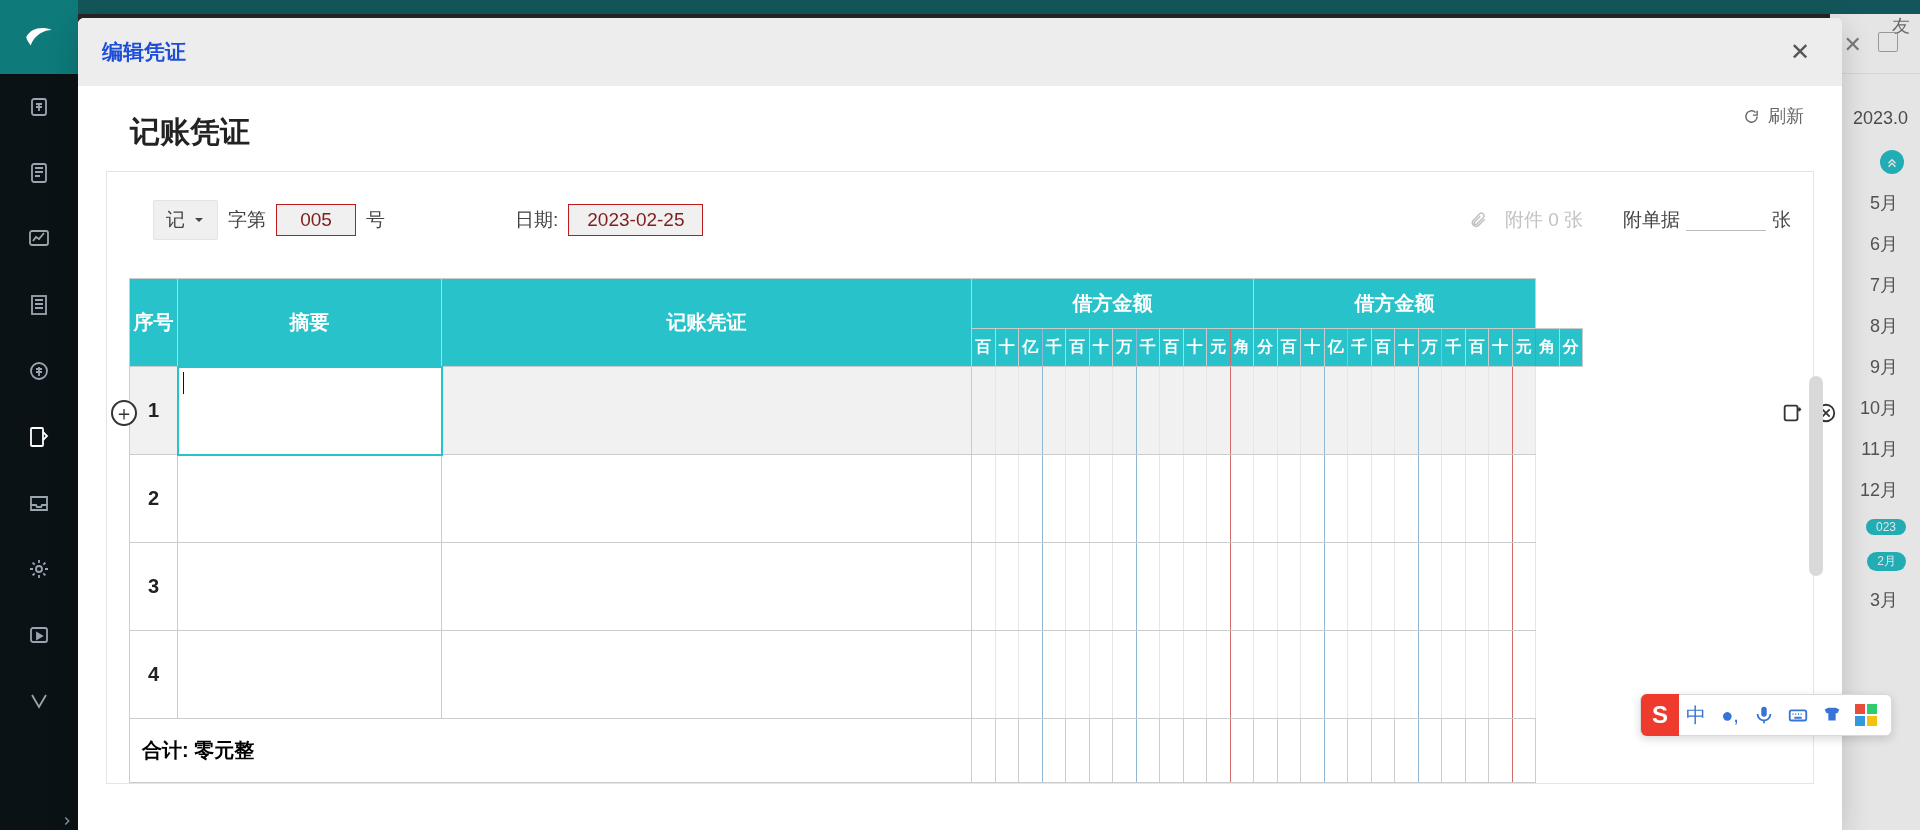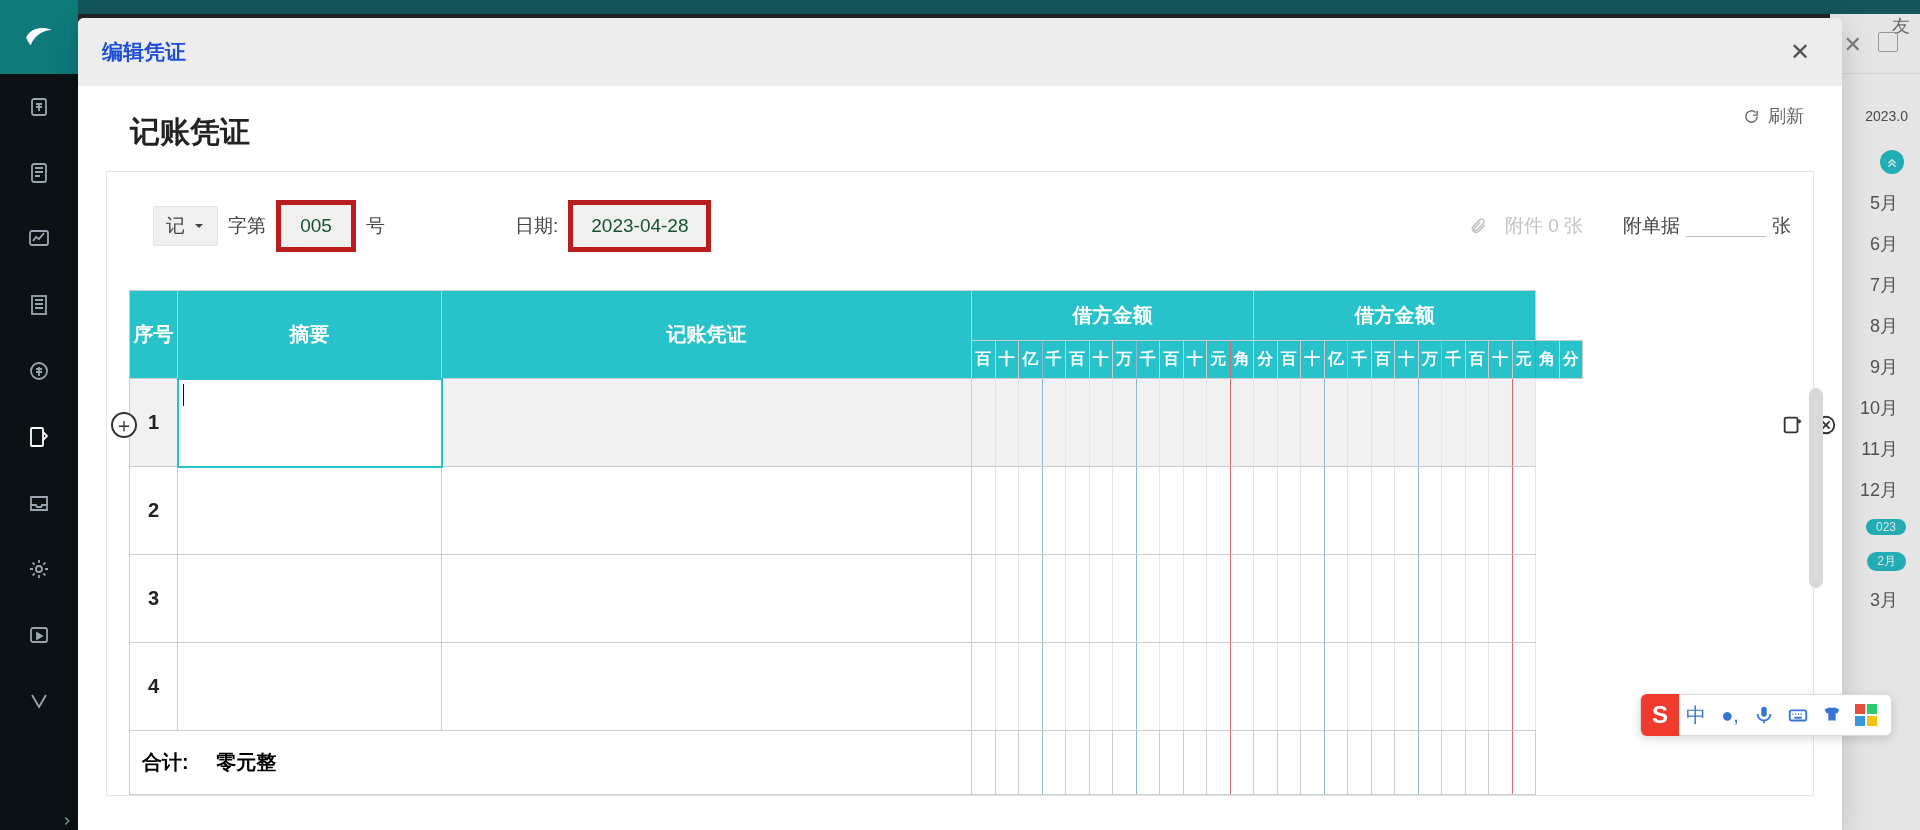--- a/index.html
+++ b/index.html
@@ -42,21 +42,21 @@
     height: 60px; border-bottom: 1px solid #eee; position: relative;
   }
   .right-back .topstrip .x {
     position: absolute; right: 58px; top: 18px; color: #888; font-size: 22px;
   }
   .right-back .topstrip .box {
     position: absolute; right: 22px; top: 18px; width: 20px; height: 20px;
     border: 1.5px solid #aaa; border-radius: 2px;
   }
   .right-back .period {
-    position: absolute; right: 12px; top: 94px; font-size: 14px; color: #555;
+    position: absolute; right: 12px; top: 94px; font-size: 18px; color: #555;
   }
   .right-back .scrollcol {
     position: absolute; right: 12px; top: 136px; bottom: 0; width: 62px;
     display: flex; flex-direction: column; align-items: flex-end; gap: 17px;
     font-size: 18px; color: #5c5c5c;
   }
   .right-back .scrollcol .upbtn {
     width: 24px; height: 24px; border-radius: 50%; background: #26c0c8;
     display: flex; align-items: center; justify-content: center; color: #fff;
     font-size: 14px; margin-right: 4px;
@@ -92,21 +92,21 @@
   .card {
     margin-top: 18px; border: 1px solid #e5e5e5; padding: 28px 22px 0 22px;
   }
   .meta-row { display: flex; align-items: center; gap: 10px; padding-left: 24px; font-size: 19px; color: #444; }
   .meta-row .dd {
     background: #f0f0f0; border: 1px solid #e3e3e3; padding: 6px 12px; border-radius: 2px;
     display: inline-flex; align-items: center; gap: 8px; cursor: pointer;
   }
   .meta-row .dd svg { width: 12px; height: 12px; fill: #444; }
   .meta-row .numbox, .meta-row .datebox {
-    background: #f0f0f0; border: 5px solid #b91c1c; padding: 10px 18px; color: #14532d;
+    background: #f0f0f0; border: 1px solid #b91c1c; padding: 4px 18px; color: #7f1d1d;
     min-width: 80px; text-align: center;
   }
   .meta-row .spacer { flex: 1; }
   .meta-row .attach { color: #c2c2c2; display: inline-flex; align-items: center; gap: 18px; }
   .meta-row .attach svg { width: 18px; height: 18px; fill: none; stroke: #c2c2c2; stroke-width: 2; }
   .meta-row .docs { margin-left: 30px; display: inline-flex; align-items: center; gap: 6px;}
   .meta-row .docs input { width: 80px; border: none; border-bottom: 1px solid #bbb; outline: none; font-size: 17px; text-align: center;}
 
   
   .tbl-wrap { position: relative; margin-top: 38px; }
@@ -150,21 +150,21 @@
     position: absolute; border: 2px solid #28c2ca; background: #fff;
   }
   .summary-edit .caret {
     position: absolute; left: 4px; top: 4px; width: 1px; height: 22px; background: #111;
     animation: blink 1s step-start infinite;
   }
   @keyframes blink { 50% { opacity: 0; } }
 
   tfoot td { height: 64px; background: #fff; }
   .total-label { font-size: 20px; font-weight: 700; padding-left: 12px; }
-  .total-label span.lbl { margin-right: 22px; }
+  .total-label span.lbl { margin-right: 0; }
 
   
   .ime {
     position: absolute; right: 0; bottom: 110px; transform: translateX(0);
     display: flex; align-items: center; background: #fff; border: 1px solid #d9d9d9; border-radius: 6px;
     box-shadow: 0 3px 10px rgba(0,0,0,.15); height: 42px; padding: 0 8px 0 0;
   }
   .ime .s {
     width: 38px; height: 42px; background: #ee3b2e; color: #fff; font-weight: 800; font-size: 24px;
     display: flex; align-items: center; justify-content: center; border-radius: 6px 0 0 6px;
@@ -307,21 +307,21 @@
           <svg viewBox="0 0 24 24">
               <path d="M4 8l8 8 8-8z"></path>
             </svg>
         </span>
         <span>字第</span>
         <span class="numbox">005</span>
         <span>号</span>
 
         <span style="width:110px"></span>
         <span>日期:</span>
-        <span class="datebox">2023-04-28</span>
+        <span class="datebox">2023-02-25</span>
 
         <span class="spacer"></span>
         <span class="attach">
           <svg viewBox="0 0 24 24">
               <path d="M21 11l-8.5 8.5a5 5 0 0 1-7-7L14 4a3.5 3.5 0 0 1 5 5l-8.5 8.5a2 2 0 0 1-3-3L15 7"></path>
             </svg>
           <span>附件 0 张</span>
         </span>
         <span class="docs">
           <span>附单据</span>

